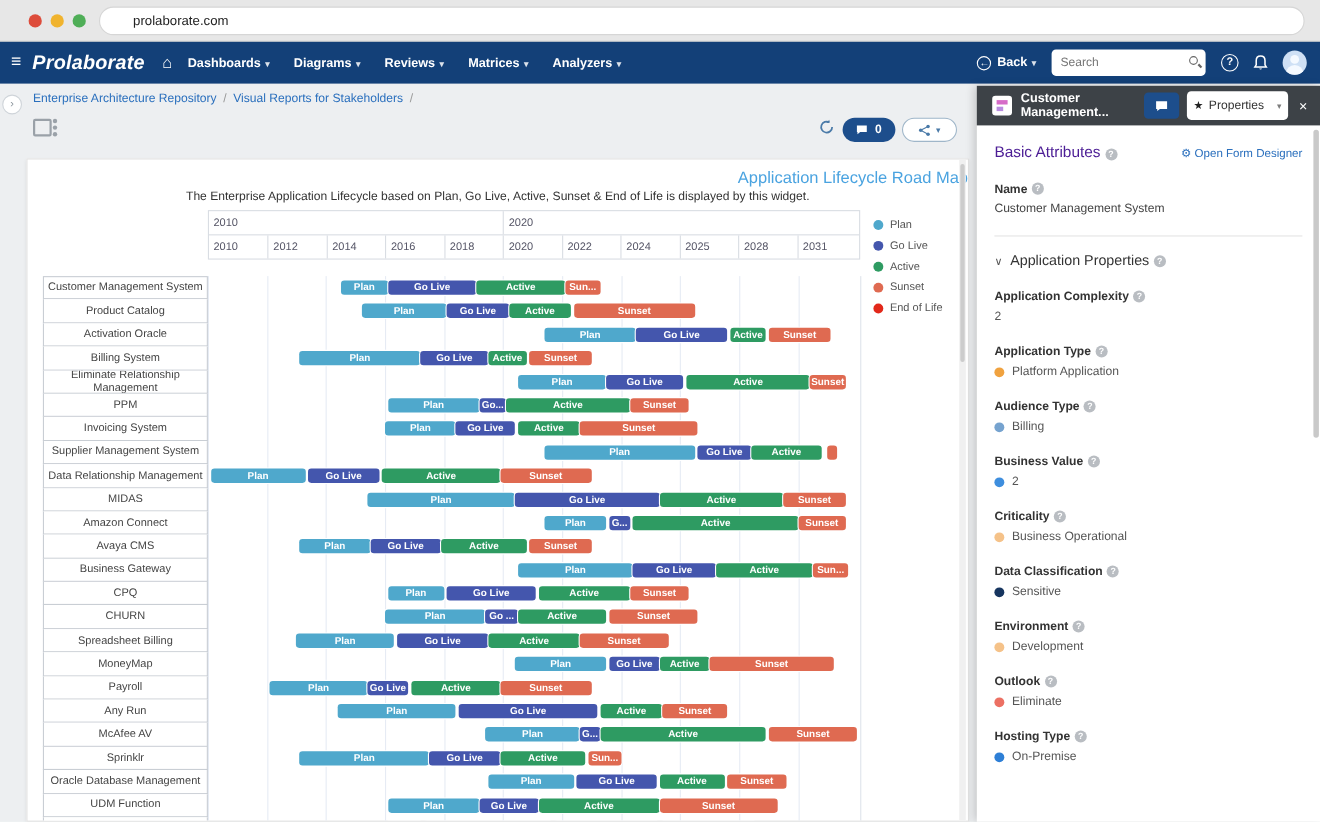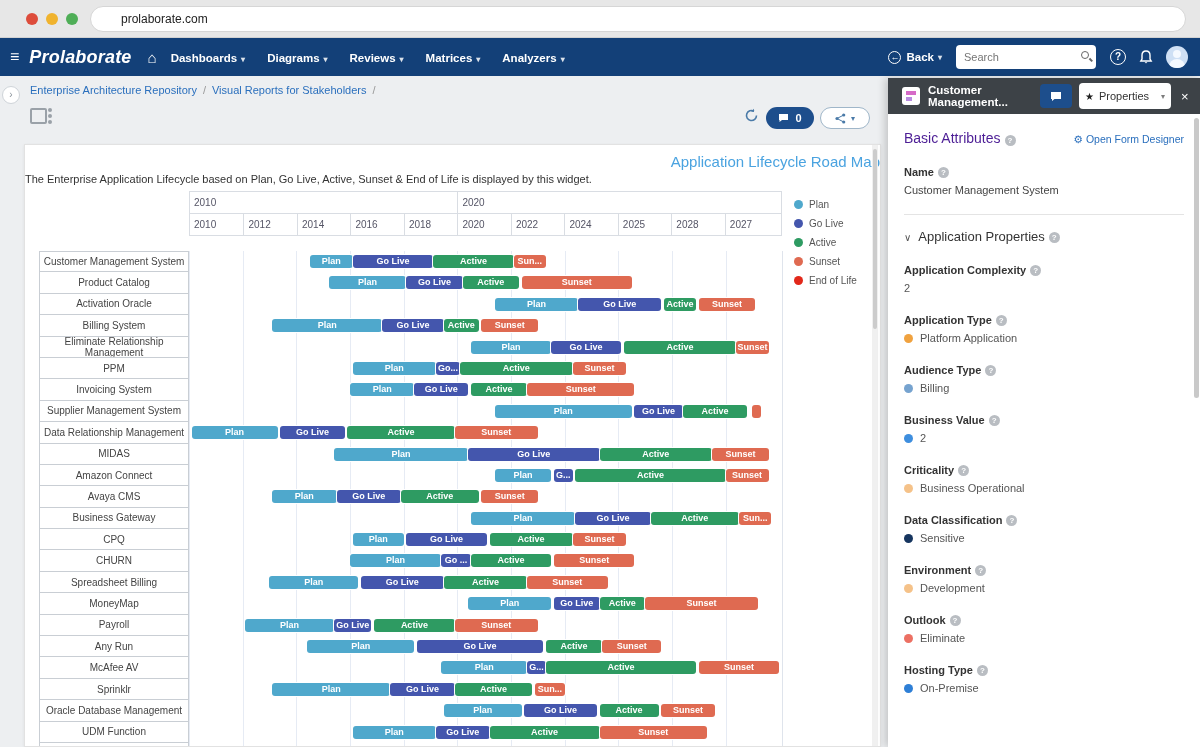--- a/index.html
+++ b/index.html
@@ -63,21 +63,21 @@
     align-items:center; justify-content:center; gap:6px; cursor:pointer; }
   .share-pill { position:absolute; left:820px; top:107px; width:50px; height:22px; background:#fff;
     border:1px solid #9fb6c9; border-radius:11px; display:flex; align-items:center;
     justify-content:center; gap:5px; color:#4a7aa8; cursor:pointer; font-size:8px; }
 
   
   .card { position:absolute; left:24px; top:144px; width:857px; height:603px; background:#fff;
     border:1px solid #e2e2e2; box-shadow:0 1px 3px rgba(0,0,0,.07); overflow:hidden; }
   .chart-title { position:absolute; left:0; top:8px; width:100%; text-align:right;
     font-size:15px; color:#4aa3e0; }
-  .chart-sub { position:absolute; left:0; top:28px; width:100%; 
+  .chart-sub { position:absolute; left:0; top:28px; width:100%; text-align:center;
     font-size:11px; color:#333; }
   .axis { position:absolute; left:164px; top:46px; width:593px; height:45px;
     border:1px solid #d9dde3; }
   .axis-row { position:relative; width:100%; }
   .axis-row.top { height:22px; border-bottom:1px solid #d9dde3; }
   .axis-row.bot { height:21px; }
   .axis-cell { position:absolute; top:0; height:100%; border-left:1px solid #d9dde3;
     font-size:10px; color:#556; line-height:21px; padding-left:4px; overflow:hidden; }
   .axis-cell.first { border-left:0; }
   .legend { position:absolute; left:769px; top:54px; }
@@ -218,21 +218,21 @@
         <div class="axis-cell first" style="left: 0%; width: 9.04977%;">2010</div>
         <div class="axis-cell" style="left: 9.04977%; width: 9.04977%;">2012</div>
         <div class="axis-cell" style="left: 18.0995%; width: 9.04977%;">2014</div>
         <div class="axis-cell" style="left: 27.1493%; width: 9.04977%;">2016</div>
         <div class="axis-cell" style="left: 36.1991%; width: 9.04977%;">2018</div>
         <div class="axis-cell" style="left: 45.2489%; width: 9.04977%;">2020</div>
         <div class="axis-cell" style="left: 54.2986%; width: 9.04977%;">2022</div>
         <div class="axis-cell" style="left: 63.3484%; width: 9.04977%;">2024</div>
         <div class="axis-cell" style="left: 72.3982%; width: 9.04977%;">2025</div>
         <div class="axis-cell" style="left: 81.448%; width: 9.04977%;">2028</div>
-        <div class="axis-cell" style="left: 90.4977%; width: 9.50226%;">2027</div>
+        <div class="axis-cell" style="left: 90.4977%; width: 9.50226%;">2031</div>
       </div>
   </div>
   <div class="legend" id="legend">
       <div class="legend-item">
         <span class="dot" style="background: rgb(79, 168, 204);"></span>
         <span class="lbl">Plan</span>
       </div>
       <div class="legend-item">
         <span class="dot" style="background: rgb(68, 86, 173);"></span>
         <span class="lbl">Go Live</span>

